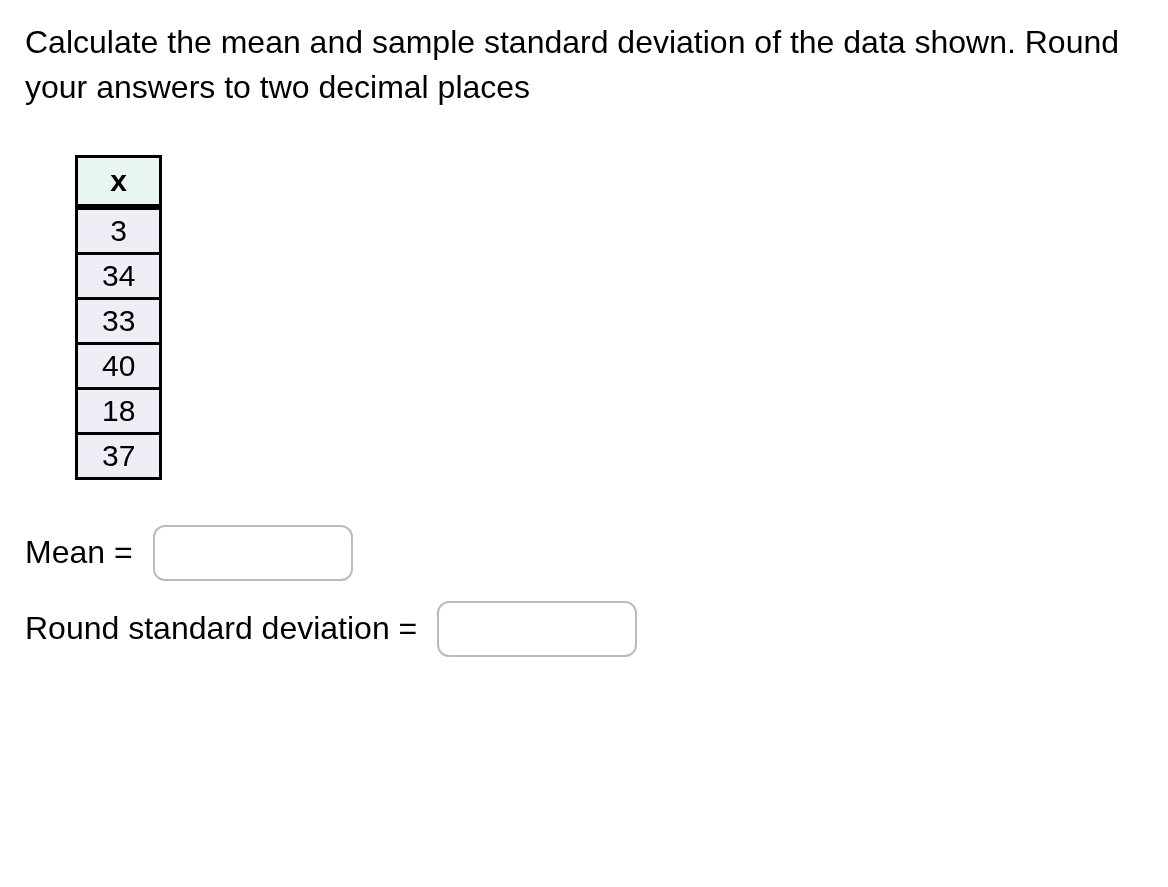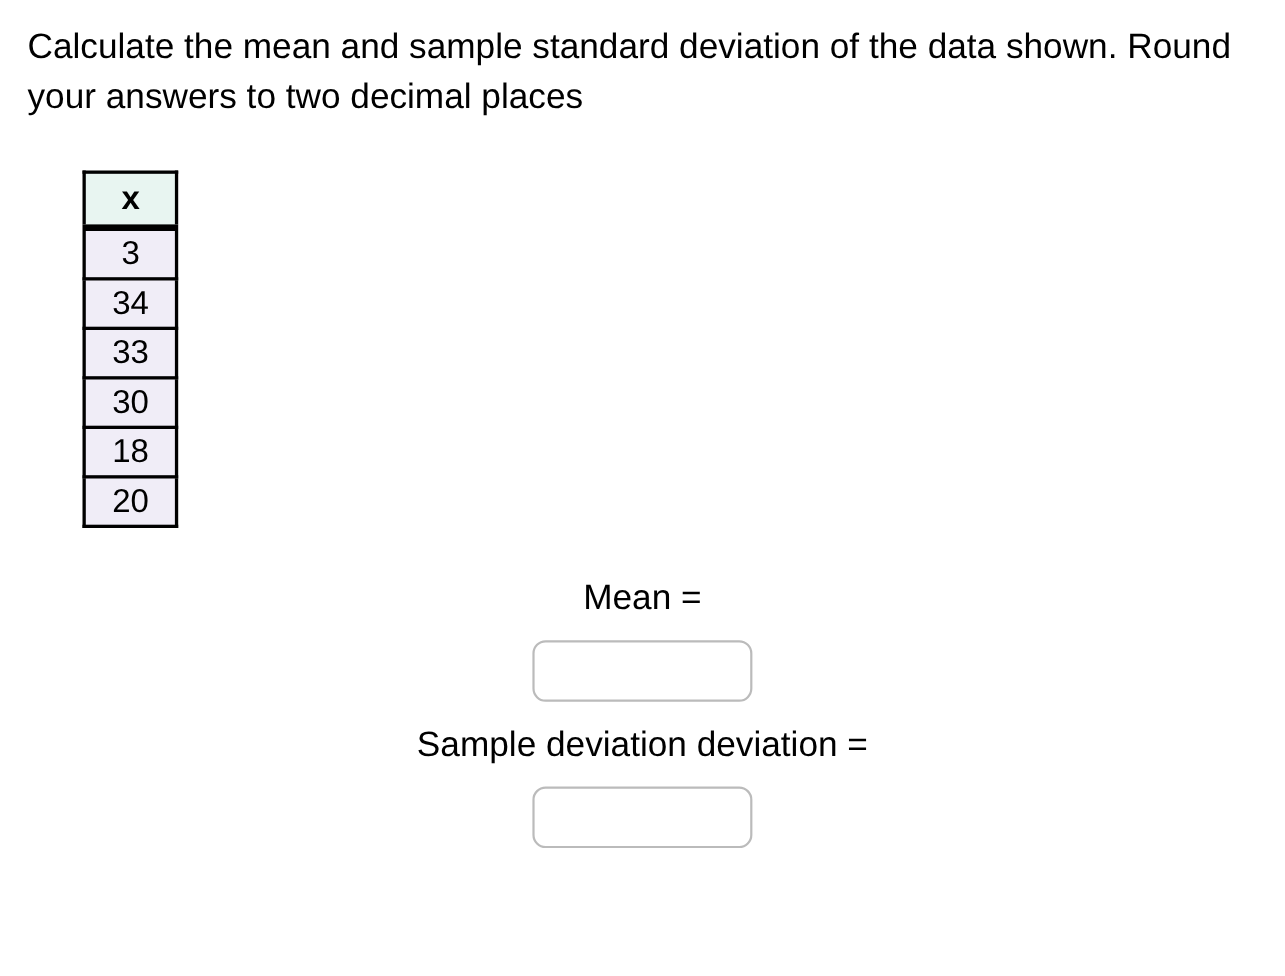--- a/index.html
+++ b/index.html
@@ -38,21 +38,20 @@
       border: 3px solid #000;
       padding: 4px 24px;
       text-align: center;
       font-size: 30px;
     }
     .answer-row {
       display: flex;
       align-items: center;
       margin-bottom: 20px;
       gap: 20px;
-      flex-direction: column;
     }
     .answer-label {
       font-size: 32px;
     }
     .answer-input {
       border: 2px solid #bbb;
       border-radius: 12px;
       height: 56px;
       width: 200px;
       font-size: 28px;
@@ -75,32 +74,32 @@
     <tr>
         <td>3</td>
       </tr>
     <tr>
         <td>34</td>
       </tr>
     <tr>
         <td>33</td>
       </tr>
     <tr>
-        <td>30</td>
+        <td>40</td>
       </tr>
     <tr>
         <td>18</td>
       </tr>
     <tr>
-        <td>20</td>
+        <td>37</td>
       </tr>
   </tbody>
 </table>
 
 <div class="answer-row">
   <span class="answer-label">Mean =</span>
   <input type="text" class="answer-input" value="" style="">
 </div>
 
 <div class="answer-row">
-  <span class="answer-label">Sample deviation deviation =</span>
+  <span class="answer-label">Round standard deviation =</span>
   <input type="text" class="answer-input" value="" style="">
 </div>
 
 </body></html>

